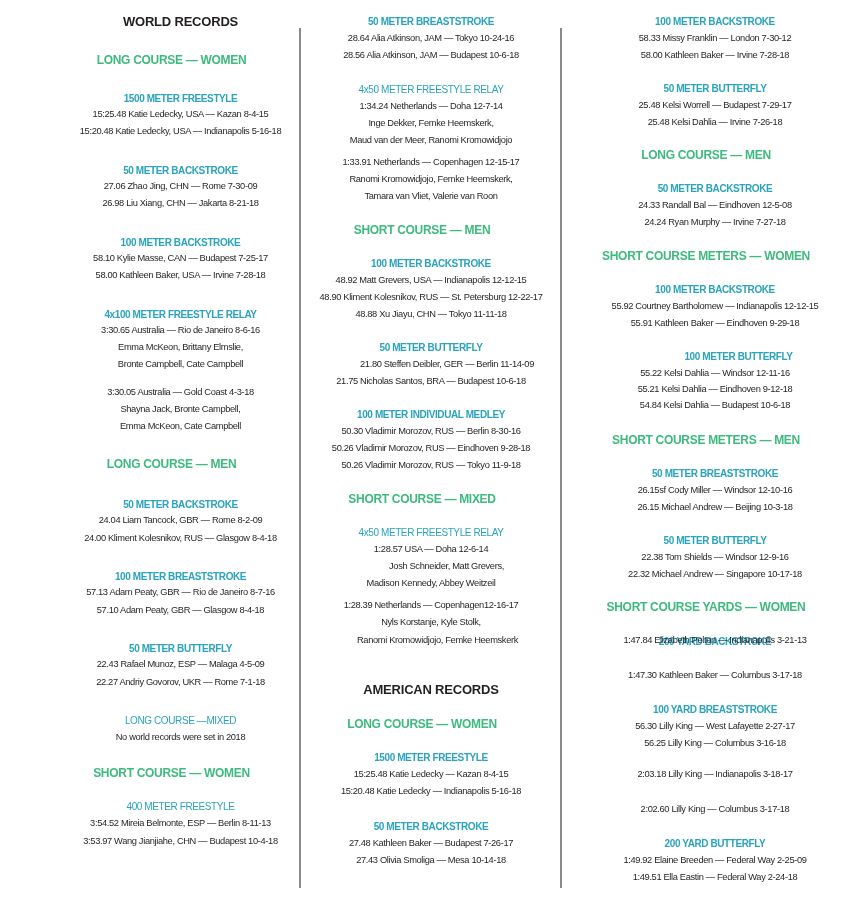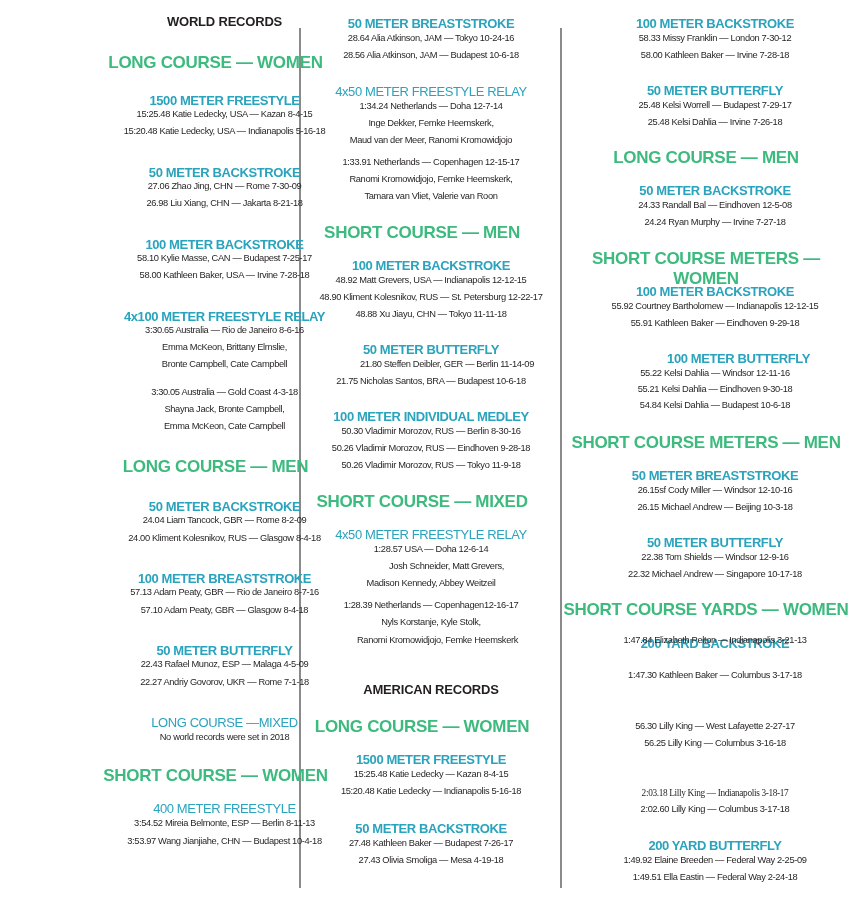--- a/index.html
+++ b/index.html
@@ -1,27 +1,27 @@
 <!DOCTYPE html>
 <html><head>
   <meta charset="utf-8">
   <style>
     html, body { margin: 0; padding: 0; background: #ffffff; }
     body { width: 867px; height: 900px; position: relative; overflow: hidden;
       font-family: "Liberation Sans", sans-serif; color: #231f20; }
     .col { position: absolute; top: 0; text-align: center; }
-    .col1 { left: 0; width: 361px; margin-left: 44px; }
+    .col1 { left: 0; width: 361px; }
     .col2 { left: 302px; width: 258px; }
     .col3 { left: 563px; width: 304px; }
     .divider { position: absolute; width: 2px; background: #8a8a8a; top: 28px; height: 860px; }
     .div1 { left: 299px; }
     .div2 { left: 560px; }
     .main-title { font-weight: bold; font-size: 13px; letter-spacing: -0.2px; color: #231f20; position: absolute; left: 0; right: 0; }
-    .section { font-weight: bold; font-size: 17px; color: #3dba7e; letter-spacing: -0.3px; position: absolute; left: 0; right: 18px; }
-    .event { font-size: 13px; color: #2aa3bd; letter-spacing: -0.4px; position: absolute; left: 0; right: 0; font-weight: bold; }
+    .section { font-weight: bold; font-size: 12px; color: #3dba7e; letter-spacing: -0.3px; position: absolute; left: 0; right: 18px; }
+    .event { font-size: 10px; color: #2aa3bd; letter-spacing: -0.4px; position: absolute; left: 0; right: 0; font-weight: bold; }
     .event.thin { font-weight: normal; }
     .line { font-size: 9.3px; color: #231f20; letter-spacing: -0.35px; position: absolute; left: 0; right: 0; white-space: nowrap; }
   </style>
 </head>
 <body>
 
 <div class="divider div1"></div>
 <div class="divider div2"></div>
 
 <div class="col col1" style="height:900px;">
@@ -113,21 +113,21 @@
 
   <div class="main-title" style="top:682px;">AMERICAN RECORDS</div>
   <div class="section" style="top:717px;">LONG COURSE — WOMEN</div>
 
   <div class="event" style="top:752px;">1500 METER FREESTYLE</div>
   <div class="line" style="top:769px;">15:25.48 Katie Ledecky — Kazan 8-4-15</div>
   <div class="line" style="top:786px;">15:20.48 Katie Ledecky — Indianapolis 5-16-18</div>
 
   <div class="event" style="top:821px;">50 METER BACKSTROKE</div>
   <div class="line" style="top:838px;">27.48 Kathleen Baker — Budapest 7-26-17</div>
-  <div class="line" style="top:855px;">27.43  Olivia Smoliga — Mesa 4-19-18</div>
+  <div class="line" style="top:855px;">27.43  Olivia Smoliga — Mesa 10-14-18</div>
 </div>
 
 <div class="col col3" style="height:900px;">
   <div class="event" style="top:16px;">100 METER BACKSTROKE</div>
   <div class="line" style="top:33px;">58.33 Missy Franklin — London 7-30-12</div>
   <div class="line" style="top:50px;">58.00 Kathleen Baker — Irvine 7-28-18</div>
 
   <div class="event" style="top:83px;">50 METER BUTTERFLY</div>
   <div class="line" style="top:100px;">25.48 Kelsi Worrell — Budapest 7-29-17</div>
   <div class="line" style="top:117px;">25.48 Kelsi Dahlia — Irvine 7-26-18</div>
@@ -139,41 +139,42 @@
   <div class="line" style="top:217px;">24.24 Ryan Murphy — Irvine 7-27-18</div>
 
   <div class="section" style="top:249px;">SHORT COURSE METERS — WOMEN</div>
 
   <div class="event" style="top:284px;">100 METER BACKSTROKE</div>
   <div class="line" style="top:301px;">55.92 Courtney Bartholomew — Indianapolis 12-12-15</div>
   <div class="line" style="top:318px;">55.91 Kathleen Baker — Eindhoven 9-29-18</div>
 
   <div class="event" style="top:351px;margin-left:47px;">100 METER BUTTERFLY</div>
   <div class="line" style="top:368px;">55.22 Kelsi Dahlia — Windsor 12-11-16</div>
-  <div class="line" style="top:384px;">55.21 Kelsi Dahlia — Eindhoven 9-30-18</div>
+  <div class="line" style="top:384px;">55.21 Kelsi Dahlia — Eindhoven 9-12-18</div>
   <div class="line" style="top:400px;">54.84 Kelsi Dahlia — Budapest 10-6-18</div>
 
   <div class="section" style="top:433px;">SHORT COURSE METERS — MEN</div>
 
   <div class="event" style="top:468px;">50 METER BREASTSTROKE</div>
   <div class="line" style="top:485px;">26.15sf Cody Miller — Windsor 12-10-16</div>
   <div class="line" style="top:502px;">26.15 Michael Andrew — Beijing 10-3-18</div>
 
   <div class="event" style="top:535px;">50 METER BUTTERFLY</div>
   <div class="line" style="top:552px;">22.38 Tom Shields — Windsor 12-9-16</div>
   <div class="line" style="top:569px;">22.32 Michael Andrew — Singapore 10-17-18</div>
 
   <div class="section" style="top:600px;">SHORT COURSE YARDS — WOMEN</div>
 
   <div class="event" style="top:636px;">200 YARD BACKSTROKE</div>
   <div class="line" style="top:635px;">1:47.84 Elizabeth Pelton — Indianapolis 3-21-13</div>
   <div class="line" style="top:670px;">1:47.30 Kathleen Baker — Columbus 3-17-18</div>
 
+  <div class="event" style="top:704px;">100 YARD BREASTSTROKE</div>
   <div class="line" style="top:721px;">56.30 Lilly King — West Lafayette 2-27-17</div>
   <div class="line" style="top:738px;">56.25 Lilly King — Columbus 3-16-18</div>
 
-  <div class="line" style="top:788px;font-family:Liberation Serif, serif;">2:03.18 Lilly King — Indianapolis 3-18-17</div>
+  <div class="line" style="top:769px;">2:03.18 Lilly King — Indianapolis 3-18-17</div>
   <div class="line" style="top:804px;">2:02.60 Lilly King — Columbus 3-17-18</div>
 
   <div class="event" style="top:838px;">200 YARD BUTTERFLY</div>
   <div class="line" style="top:855px;">1:49.92 Elaine Breeden — Federal Way 2-25-09</div>
   <div class="line" style="top:872px;">1:49.51 Ella Eastin — Federal Way 2-24-18</div>
 </div>
 
 </body></html>

